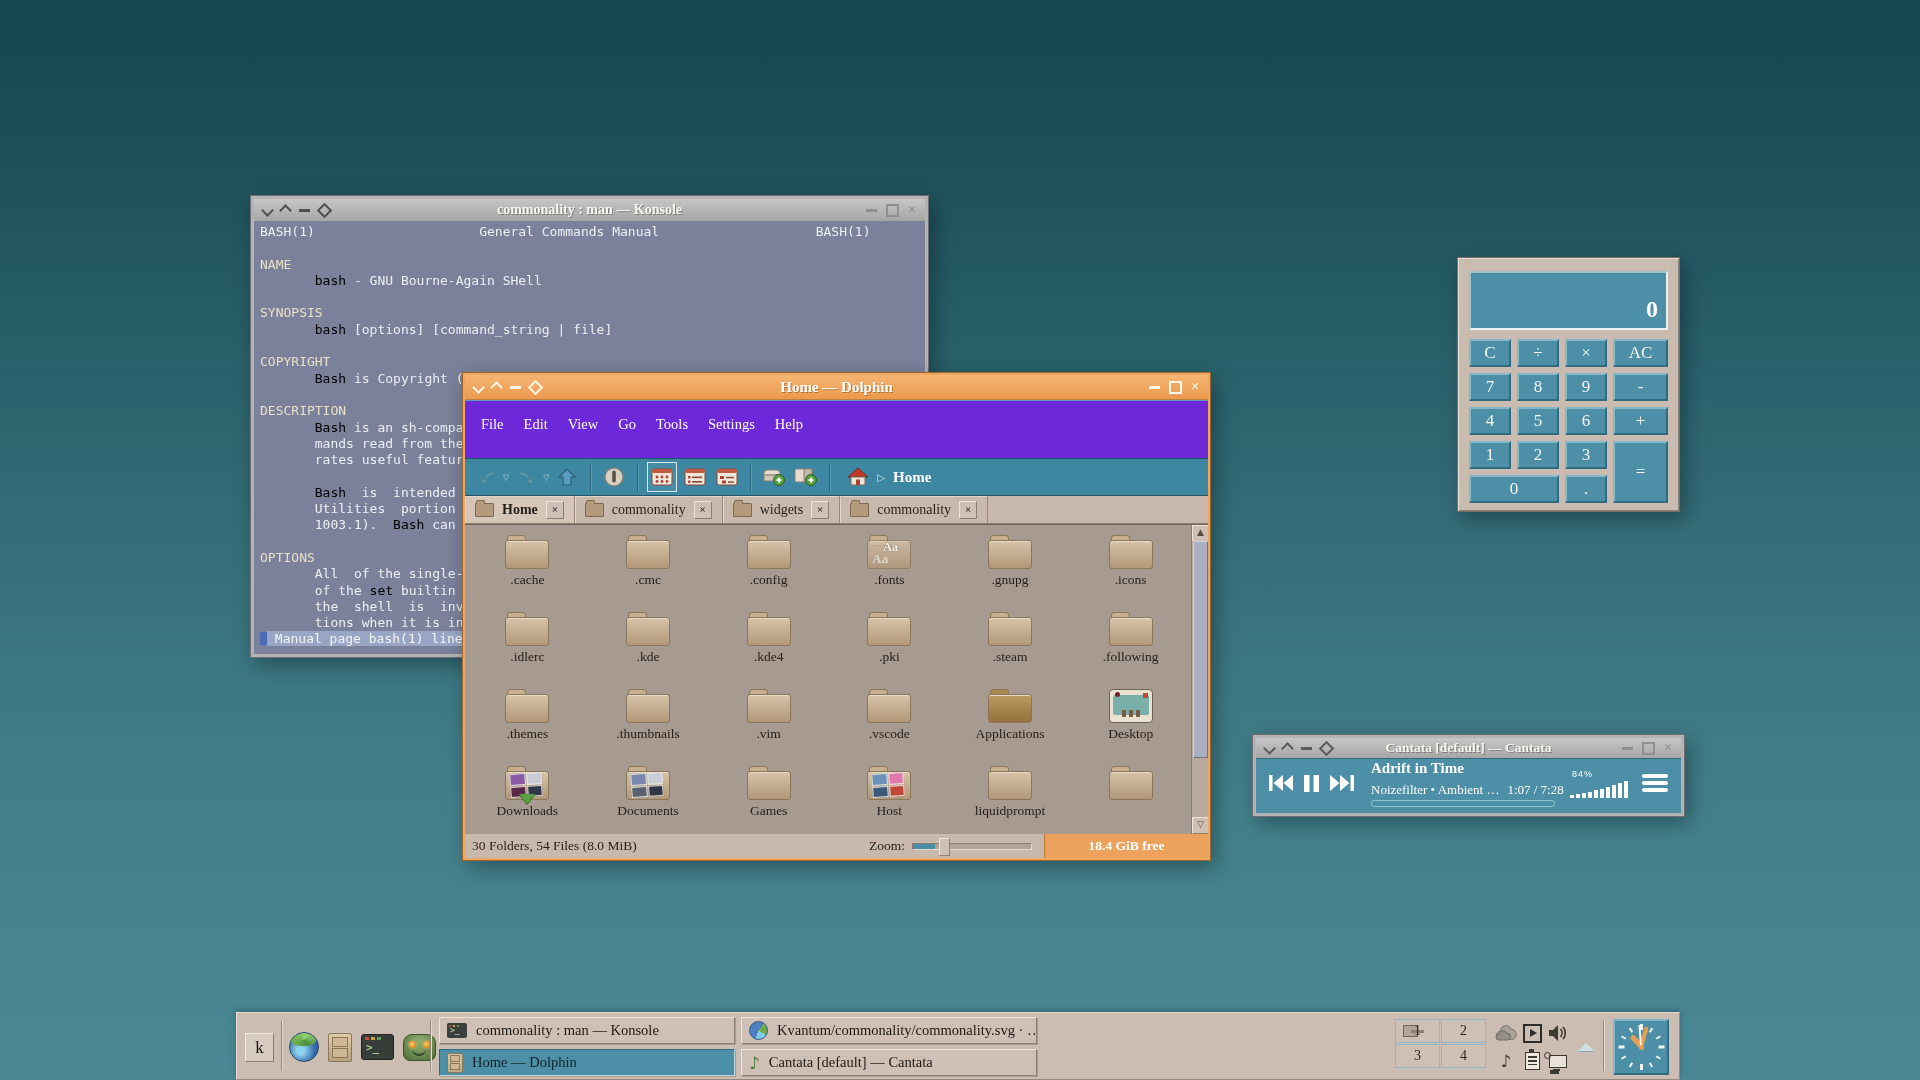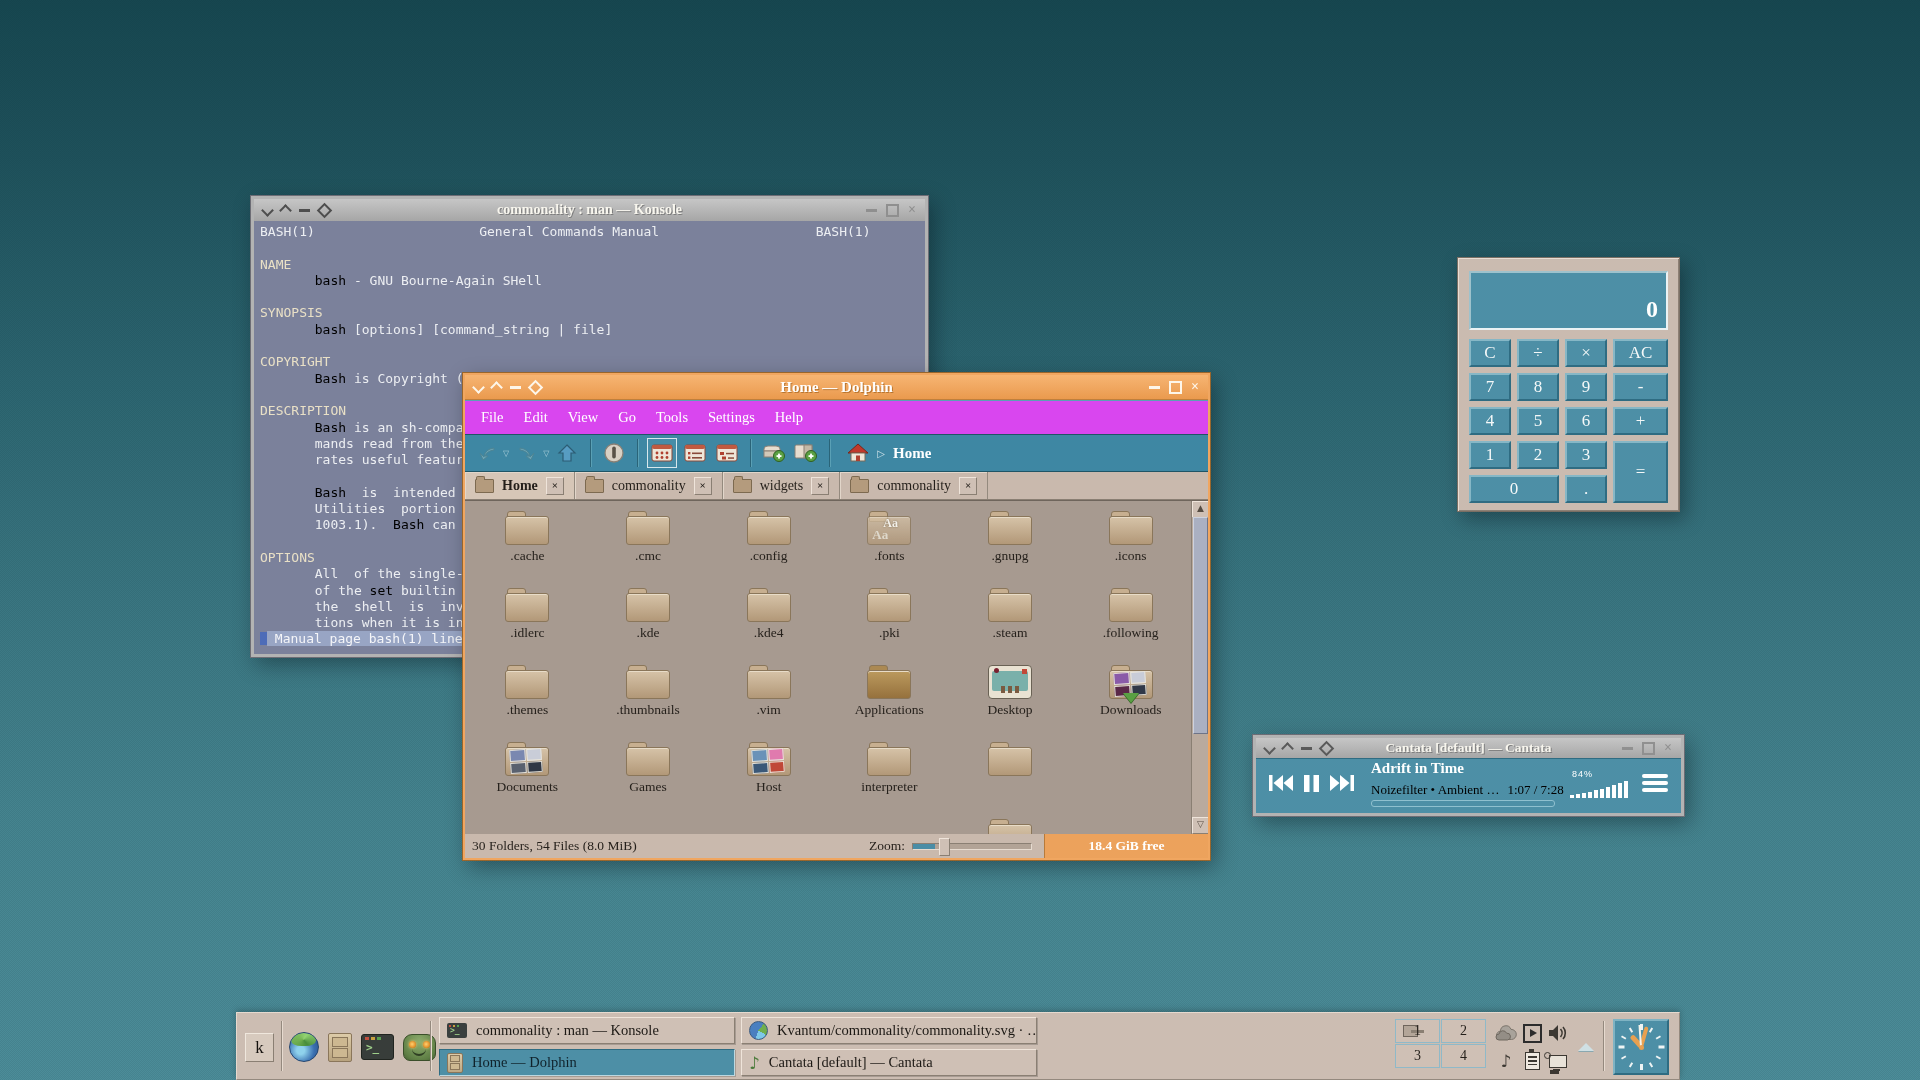--- a/index.html
+++ b/index.html
@@ -36,21 +36,21 @@
   .c-h{color:#e9e0c6}
   .c-k{color:#000000}
   .c-hl{background:#98a5c4;color:#f4f5f8}
   .cur{display:inline-block;width:7px;height:13px;background:#4d6cb8;vertical-align:-2px}
 
   
   .dolphin{left:463px;top:373px;width:743px;height:483px;z-index:20;border:2px solid #f0a660;outline:1px solid #99662c;
     background:#a79a90;display:flex;flex-direction:column}
   .dolphin .tbar{height:24px;background:linear-gradient(#f6b573,#ea9a4e);color:#fdf6ea;border-bottom:1px solid #c07f3c}
   .dolphin .ttitle{font-size:15px;color:#fff;text-shadow:1px 1px 0 #b87530}
-  .dmenu{display:flex;align-items:center;height:26px;padding:4px 6px;background:#d946ef;
+  .dmenu{display:flex;height:26px;padding:16px 6px;background:#6d28d9;
     border-bottom:1px solid #1f5566;box-shadow:inset 0 1px 0 #5aa0b5}
   .mitem{padding:0 10px;font-size:14.5px;color:#fff}
   .dtool{display:flex;align-items:center;gap:4px;height:36px;padding:0 8px;background:#3e87a3;border-bottom:1px solid #1f5566}
   .tbtn{height:28px;min-width:26px;display:flex;align-items:center;justify-content:center;padding:0 1px}
   .tbtn.sel{border:1px solid #d8e8ec;background:rgba(255,255,255,.05)}
   .tsep{width:1px;height:28px;background:#2a6478;box-shadow:1px 0 0 #5aa0b5;margin:0 5px}
   .ddtri{font-size:8px;color:#a8cdd8;margin-left:-2px}
   .crumb{display:flex;align-items:center;gap:8px;margin-left:8px;font-weight:700;font-size:15px;color:#fff}
   .crumb .tri{font-size:10px;color:#cfe2e8;font-weight:400}
   .dtabs{display:flex;height:27px;background:#c9b9ad;border-bottom:1px solid #8a7f73}
@@ -125,21 +125,21 @@
   
   .cantata{left:1253px;top:735px;width:425px;height:75px;z-index:15;border:3px solid #b3b3b3;outline:1px solid #6d6d75;background:#4d8fa6}
   .cantata .tbar{height:20px;background:linear-gradient(#c6c6c6,#a6a6a6)}
   .cantata .ttitle{font-size:13.5px;color:#f8f6ee;text-shadow:1px 1px 0 #7d7d7d}
   .cantata .wbtns.left{color:#5a5a5a}
   .cantata .wbtns.right{color:#909090}
   .cbody{position:relative;height:48px;display:flex;align-items:center;border-top:1px solid #2f6c82}
   .transport{display:flex;align-items:center;gap:11px;margin-left:13px}
   .trackinfo{margin-left:17px;width:198px}
   .ttl{font-weight:700;font-size:15px;color:#fff;line-height:16px}
-  .sub{display:flex;gap:8px;font-size:13px;color:#000000;line-height:14px;margin-top:7px}
+  .sub{display:flex;gap:8px;font-size:13px;color:#ffffff;line-height:14px;margin-top:7px}
   .pbar{margin-top:3px;width:182px;height:5px;border:1px solid #8fc0cf;border-radius:3px;background:#4d8fa6}
   .pfill{height:100%;width:15%;background:#6d7a95}
   .volwrap{margin-left:auto;display:flex;flex-direction:column;align-items:flex-start;margin-right:4px}
   .vpct{font:400 9px "Liberation Sans",sans-serif;letter-spacing:1px;color:#fff;margin:0 0 1px 2px}
   .vbars{display:flex;align-items:flex-end;gap:2px;height:18px}
   .vbars i{width:4px;background:#fff}
   .burger{width:26px;margin:0 13px 0 10px}
   .burger i{display:block;height:3.5px;background:#fff;border-radius:2px;margin:3.5px 0}
 
   
@@ -479,20 +479,27 @@
             <div class="flabel">.thumbnails</div>
           </div>
           <div class="fitem">
             <div class="fico ic-folder">
               <i class="ftab"></i>
               <i class="fbody"></i>
             </div>
             <div class="flabel">.vim</div>
           </div>
           <div class="fitem">
+            <div class="fico ic-folder">
+              <i class="ftab"></i>
+              <i class="fbody"></i>
+            </div>
+            <div class="flabel">.vscode</div>
+          </div>
+          <div class="fitem">
             <div class="fico ic-folder-dark">
               <i class="ftab"></i>
               <i class="fbody"></i>
             </div>
             <div class="flabel">Applications</div>
           </div>
           <div class="fitem">
             <div class="fico ic-desktop">
               <i class="scr"></i>
               <i class="d1"></i>
@@ -546,21 +553,21 @@
                 <b class="p4"></b>
               </i>
             </div>
             <div class="flabel">Host</div>
           </div>
           <div class="fitem">
             <div class="fico ic-folder">
               <i class="ftab"></i>
               <i class="fbody"></i>
             </div>
-            <div class="flabel">interpreter</div>
+            <div class="flabel">liquidprompt</div>
           </div>
           <div class="fitem">
             <div class="fico ic-folder">
               <i class="ftab"></i>
               <i class="fbody"></i>
             </div>
             <div class="flabel"></div>
           </div>
           <div class="fitem" style="grid-column-start: 5;">
             <div class="fico ic-folder">

